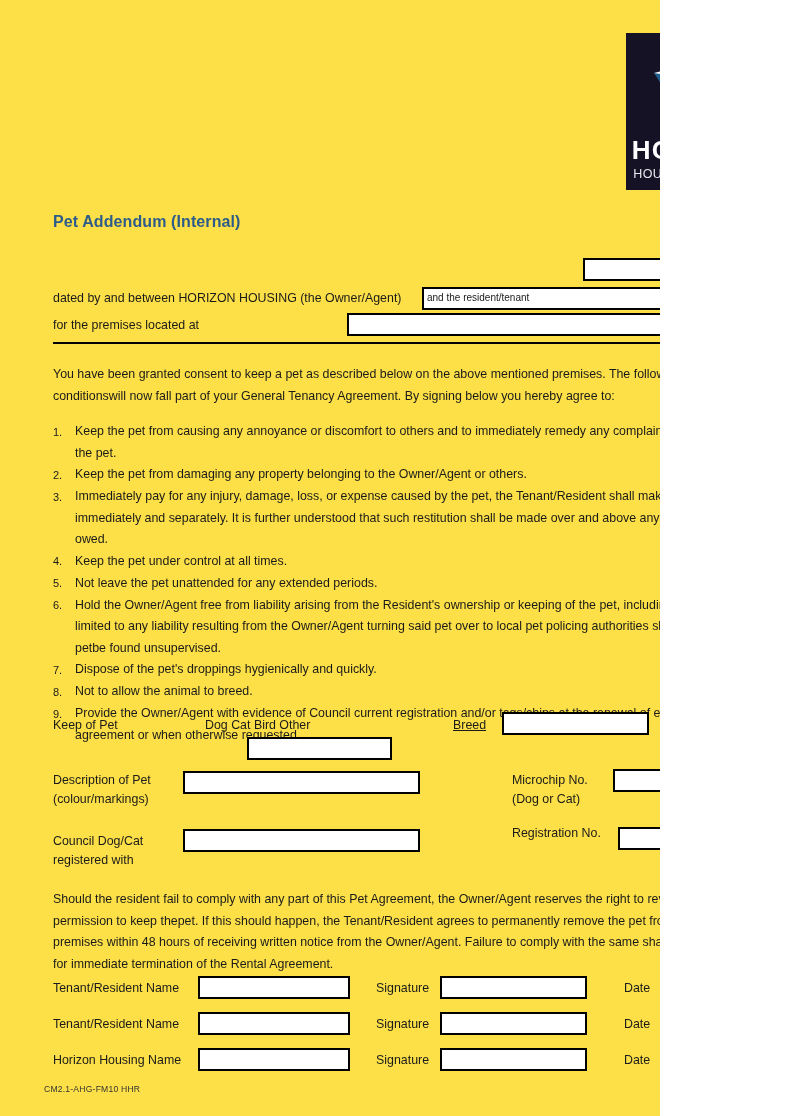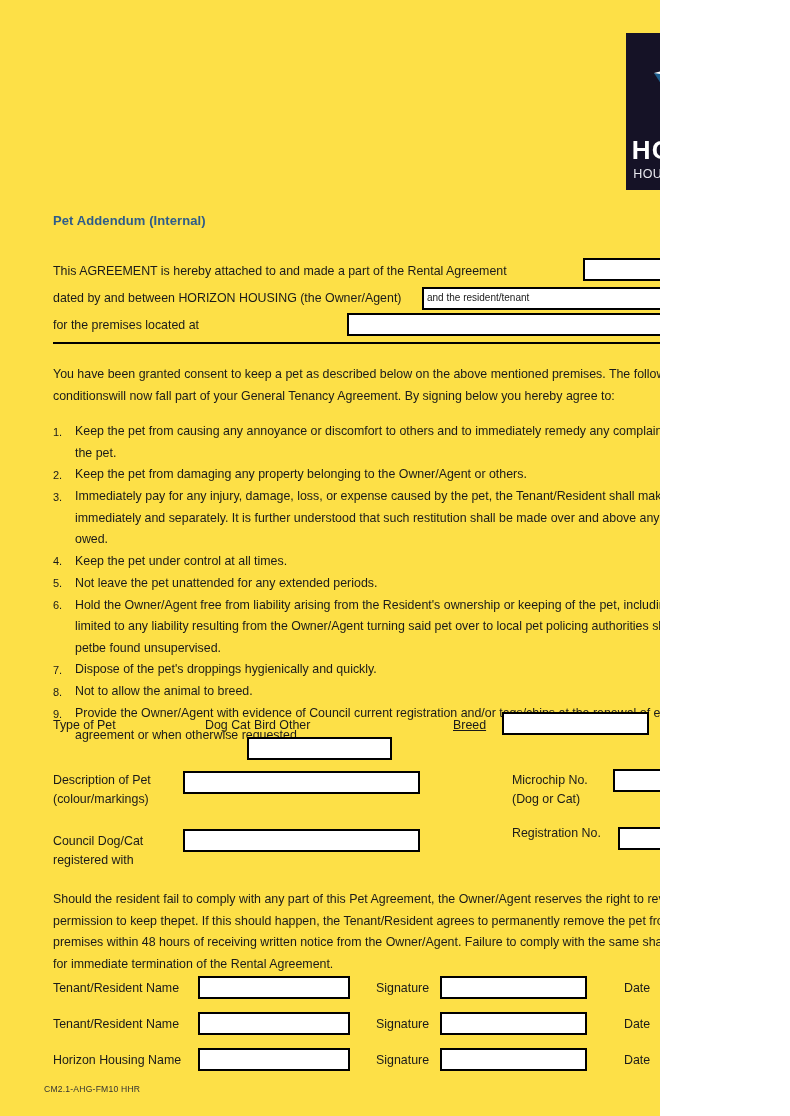--- a/index.html
+++ b/index.html
@@ -60,21 +60,21 @@
     font-family: "Liberation Sans", sans-serif;
   }
   .logo-sub .thin { font-weight: normal; color: #e8e8ee; }
   .logo-sub .bold { font-weight: bold; color: #ffffff; }
 
   
   .doc-title {
     position: absolute;
     left: 53px;
     top: 213px;
-    font-size: 13px;
+    font-size: 16px;
     font-weight: bold;
     color: #2e5c8a;
     letter-spacing: 0.1px;
   }
 
   .fl-row { position: absolute; font-size: 12.4px; color: #1a1a1a; white-space: nowrap; }
 
   
   .fbox {
     position: absolute;
@@ -156,21 +156,20 @@
       <polygon points="48,36 80,39 52,82" fill="#3f9ad6"></polygon>
     </svg>
     <div class="logo-wordmark">
       <span class="logo-horizon">HORIZON</span>
       <span class="logo-sub"><span class="thin">HOUSING </span><span class="bold">HORIZON</span></span>
     </div>
   </div>
 
   <div class="doc-title">Pet Addendum (Internal)</div>
 
-  <div class="fl-row" style="left:53px; top:264px;">This AGREEMENT is hereby attached to and made a part of the Rental Agreement</div>
   <div class="fbox" style="left:583px; top:258px; width:145px; height:23px;"></div>
 
   <div class="fl-row" style="left:53px; top:291px;">dated by and between HORIZON HOUSING (the Owner/Agent)</div>
   <div class="fbox" style="left:422px; top:287px; width:328px; height:23px;"></div>
   <div class="fbox-text" style="left:427px; top:292px;">and the resident/tenant</div>
 
   <div class="fl-row" style="left:53px; top:318px;">for the premises located at</div>
   <div class="fbox" style="left:347px; top:313px; width:403px; height:23px;"></div>
 
   <div class="divider"></div>
@@ -209,21 +208,21 @@
     <div class="list-item">
       <span class="list-num">8.</span>
       <span class="list-body">Not to allow the animal to breed.</span>
     </div>
     <div class="list-item">
       <span class="list-num">9.</span>
       <span class="list-body">Provide the Owner/Agent with evidence of Council current registration and/or tags/chips at the renewal of each tenancy agreement or when otherwise requested.</span>
     </div>
   </div>
 
-  <div class="label" style="left:53px; top:718px;">Type of Pet</div>
+  <div class="label" style="left:53px; top:718px;">Keep of Pet</div>
   <div class="label" style="left:205px; top:718px;">Dog Cat Bird Other</div>
   <div class="fbox" style="left:247px; top:737px; width:145px; height:23px;"></div>
 
   <div class="label" style="left:453px; top:718px;text-decoration:underline;">Breed</div>
   <div class="fbox" style="left:502px; top:712px; width:147px; height:23px;"></div>
 
   <div class="label label-2l" style="left:53px; top:771px;">
     <div>Description of Pet</div>
     <div>(colour/markings)</div>
   </div>

